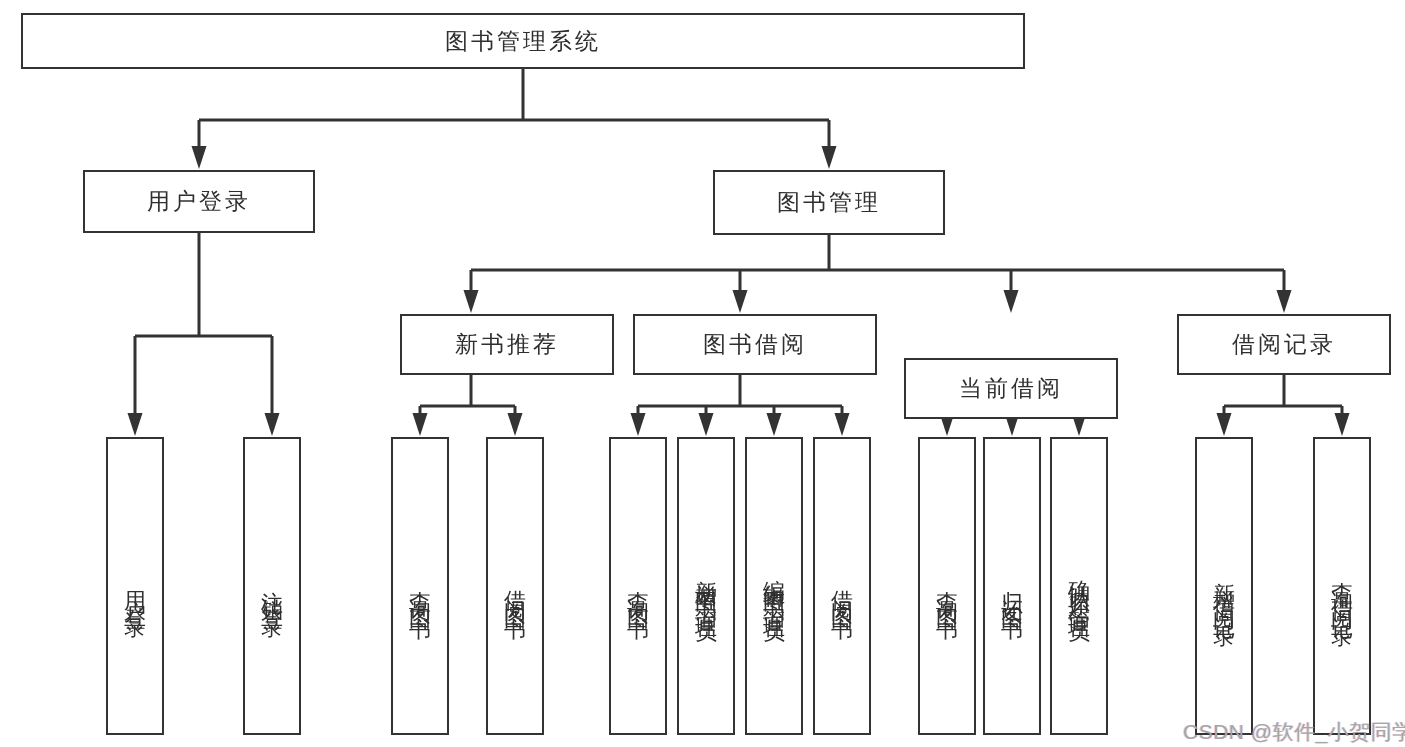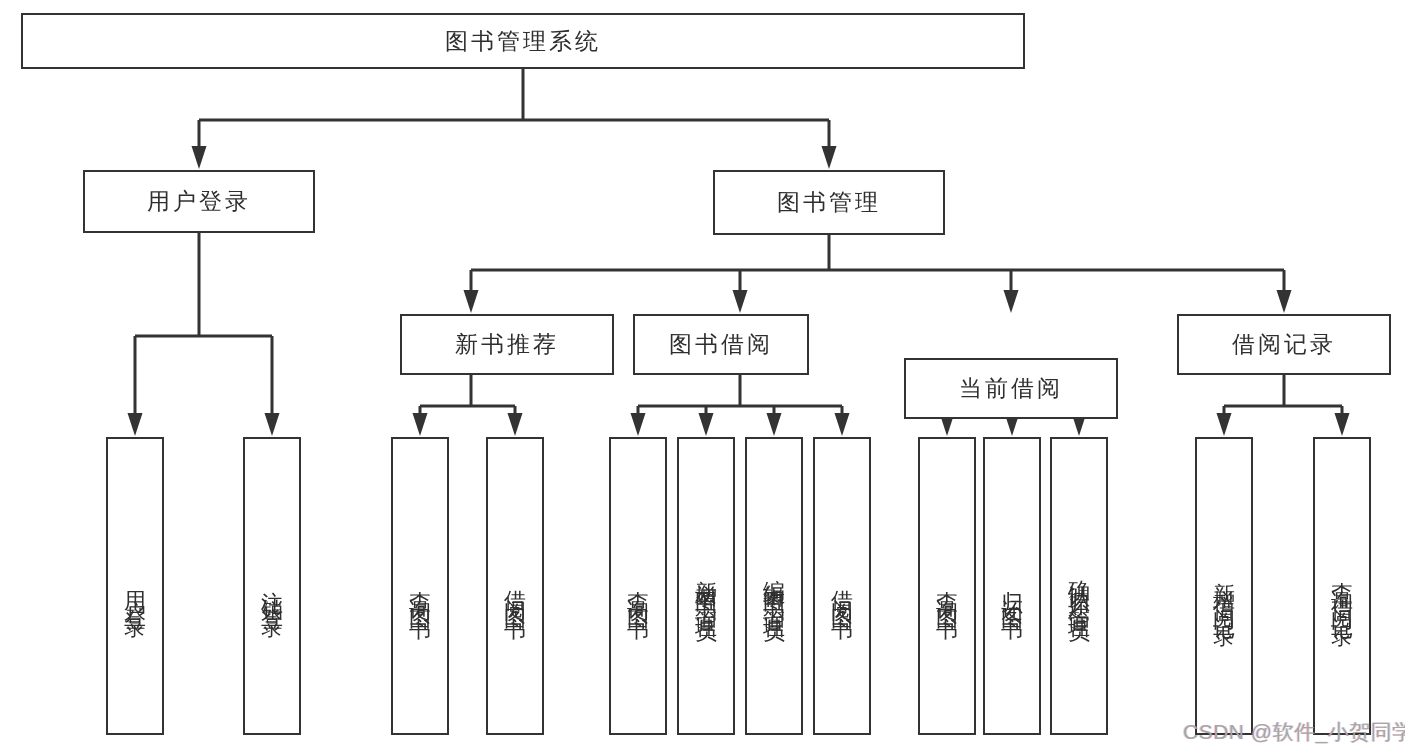--- a/index.html
+++ b/index.html
@@ -117,21 +117,21 @@
   <div class="box" style="left:83px; top:170px; width:232px; height:63px;">
     <span class="h-label">用户登录</span>
   </div>
   <div class="box" style="left:713px; top:170px; width:232px; height:65px;">
     <span class="h-label">图书管理</span>
   </div>
 
   <div class="box" style="left:364px; top:314px; width:214px; height:61px;margin-left:36px;">
     <span class="h-label">新书推荐</span>
   </div>
-  <div class="box" style="left:633px; top:314px; width:176px; height:61px;">
+  <div class="box" style="left:633px; top:314px; width:244px; height:61px;">
     <span class="h-label">图书借阅</span>
   </div>
   <div class="box" style="left:904px; top:314px; width:214px; height:61px;margin-top:44px;">
     <span class="h-label">当前借阅</span>
   </div>
   <div class="box" style="left:1177px; top:314px; width:214px; height:61px;">
     <span class="h-label">借阅记录</span>
   </div>
 
   <div class="box" style="left:106px; top:437px; width:58px; height:298px;">

